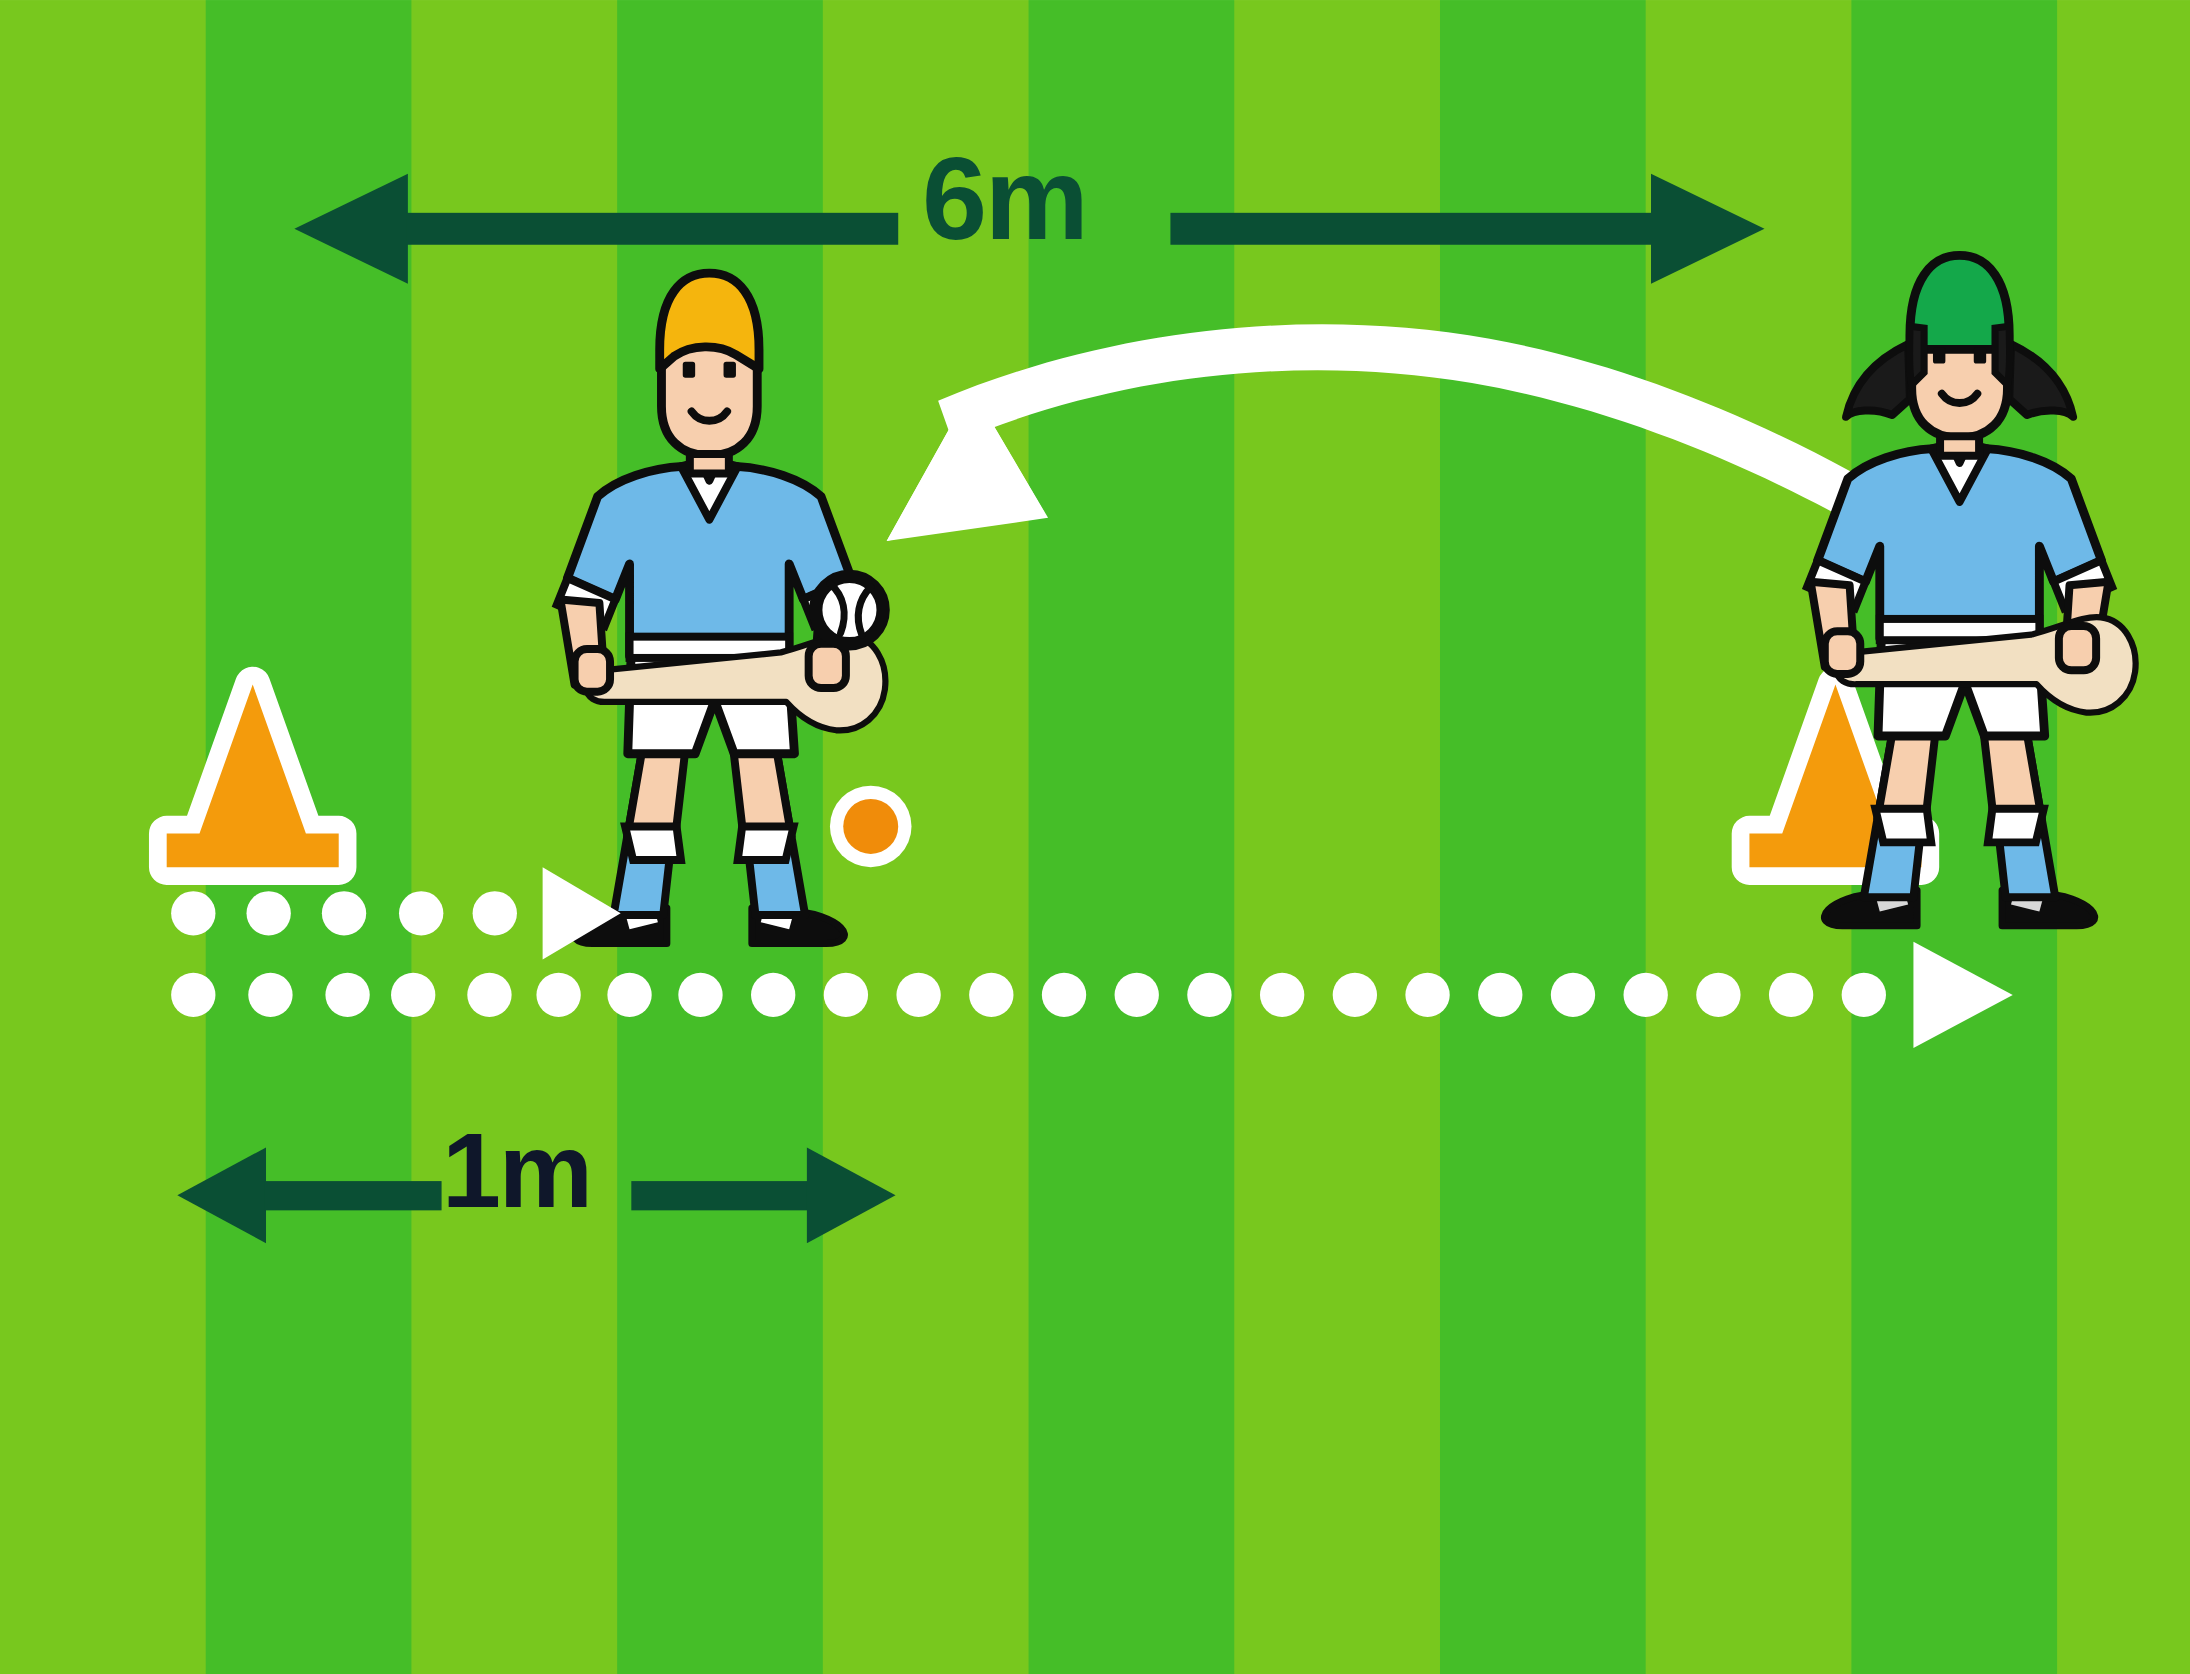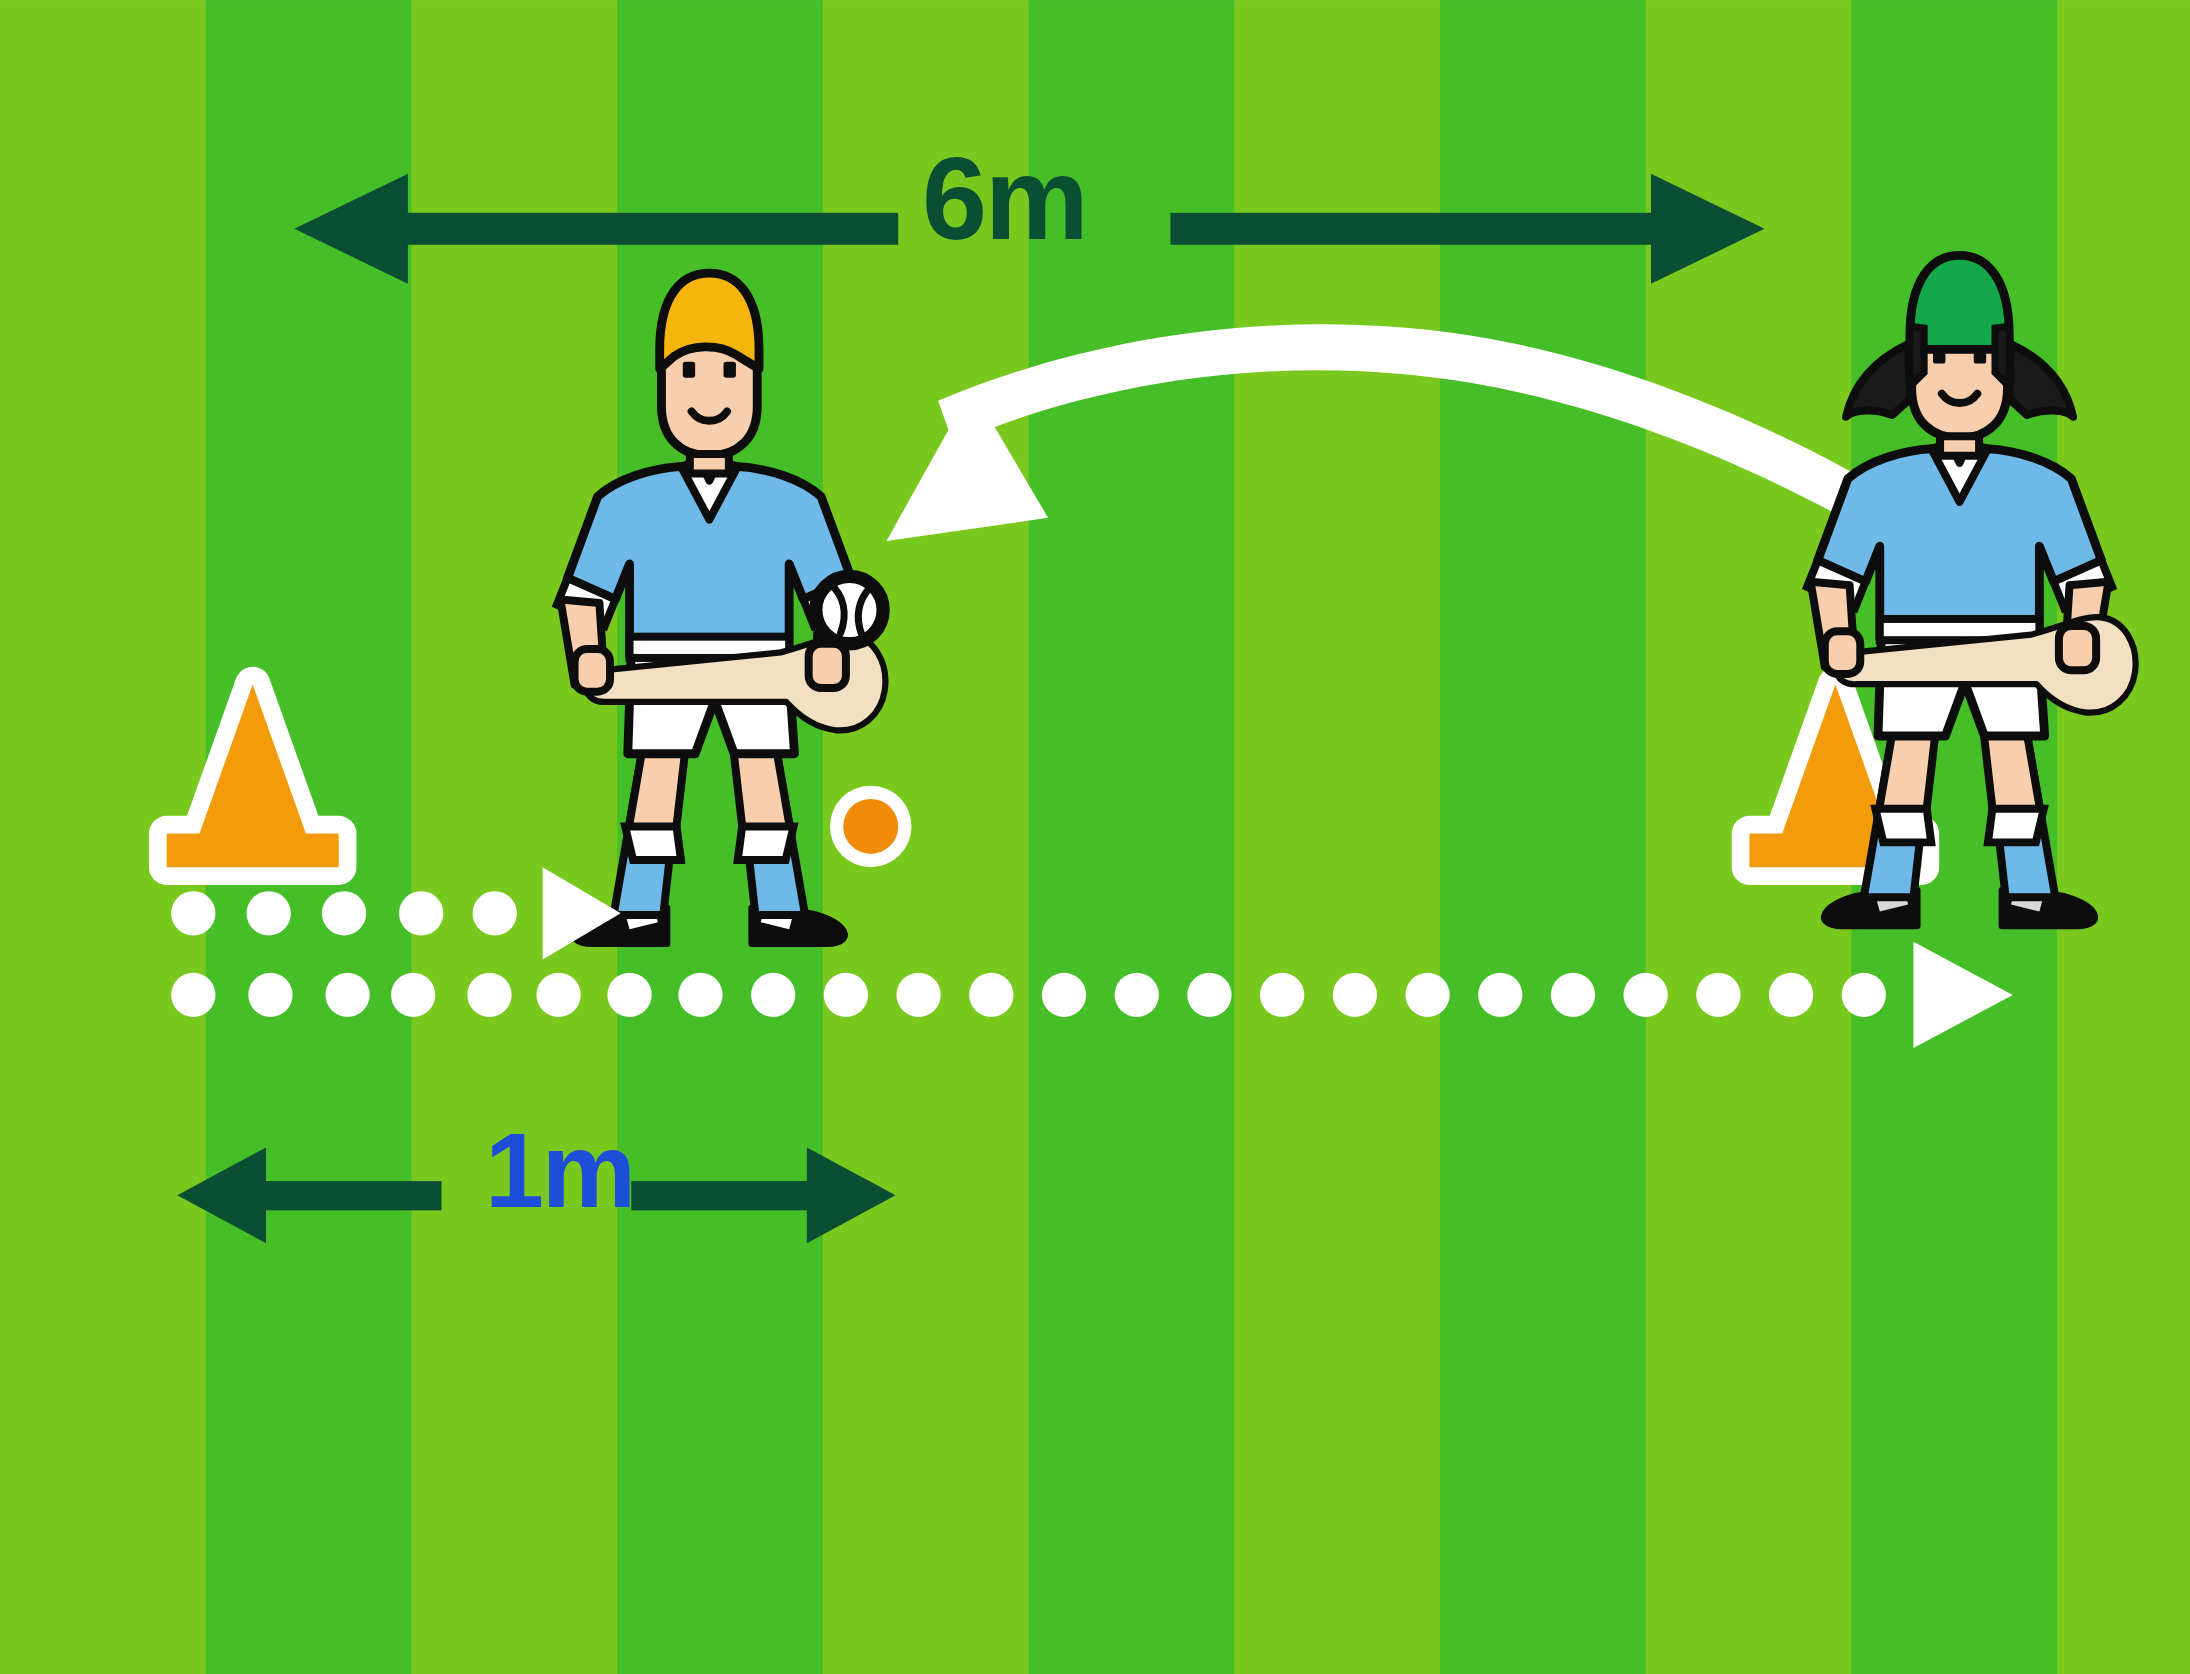--- a/index.html
+++ b/index.html
@@ -318,16 +318,16 @@
         <circle cx="1938" cy="1122" r="25" fill="#FFFFFF"></circle>
         <circle cx="2020" cy="1122" r="25" fill="#FFFFFF"></circle>
         <circle cx="2102" cy="1122" r="25" fill="#FFFFFF"></circle>
       </g>
       <polygon points="2270,1122 2158,1062 2158,1182" fill="#FFFFFF"></polygon>
     </g>
   </svg>
 
   <div class="measure-label" id="label-6m" style="color:#0A4F34;text-align:center;">6m</div>
 
-  <div class="measure-label" id="label-1m" style="color:#1d4ed8;margin-left:43px;">1m</div>
+  <div class="measure-label" id="label-1m" style="color:#0f172a;">1m</div>
 
 </div>
 
 
 </body></html>

